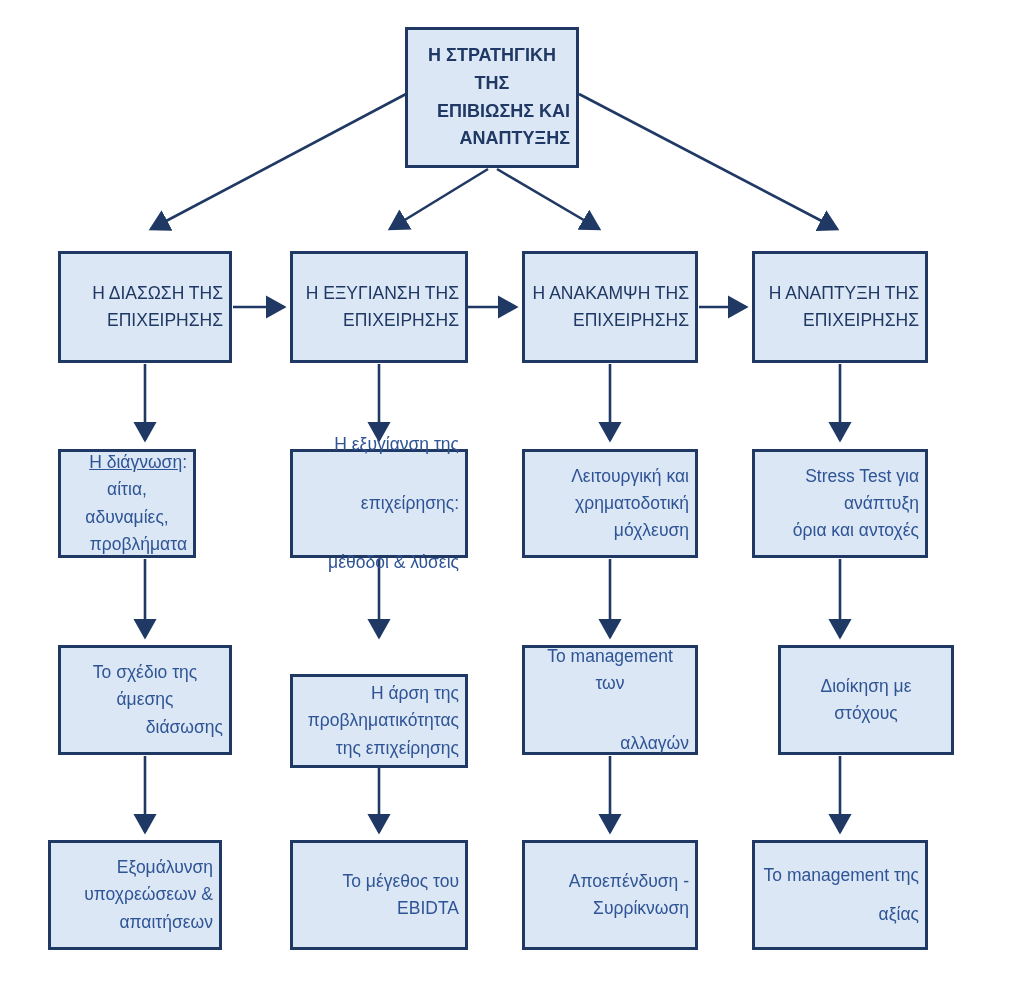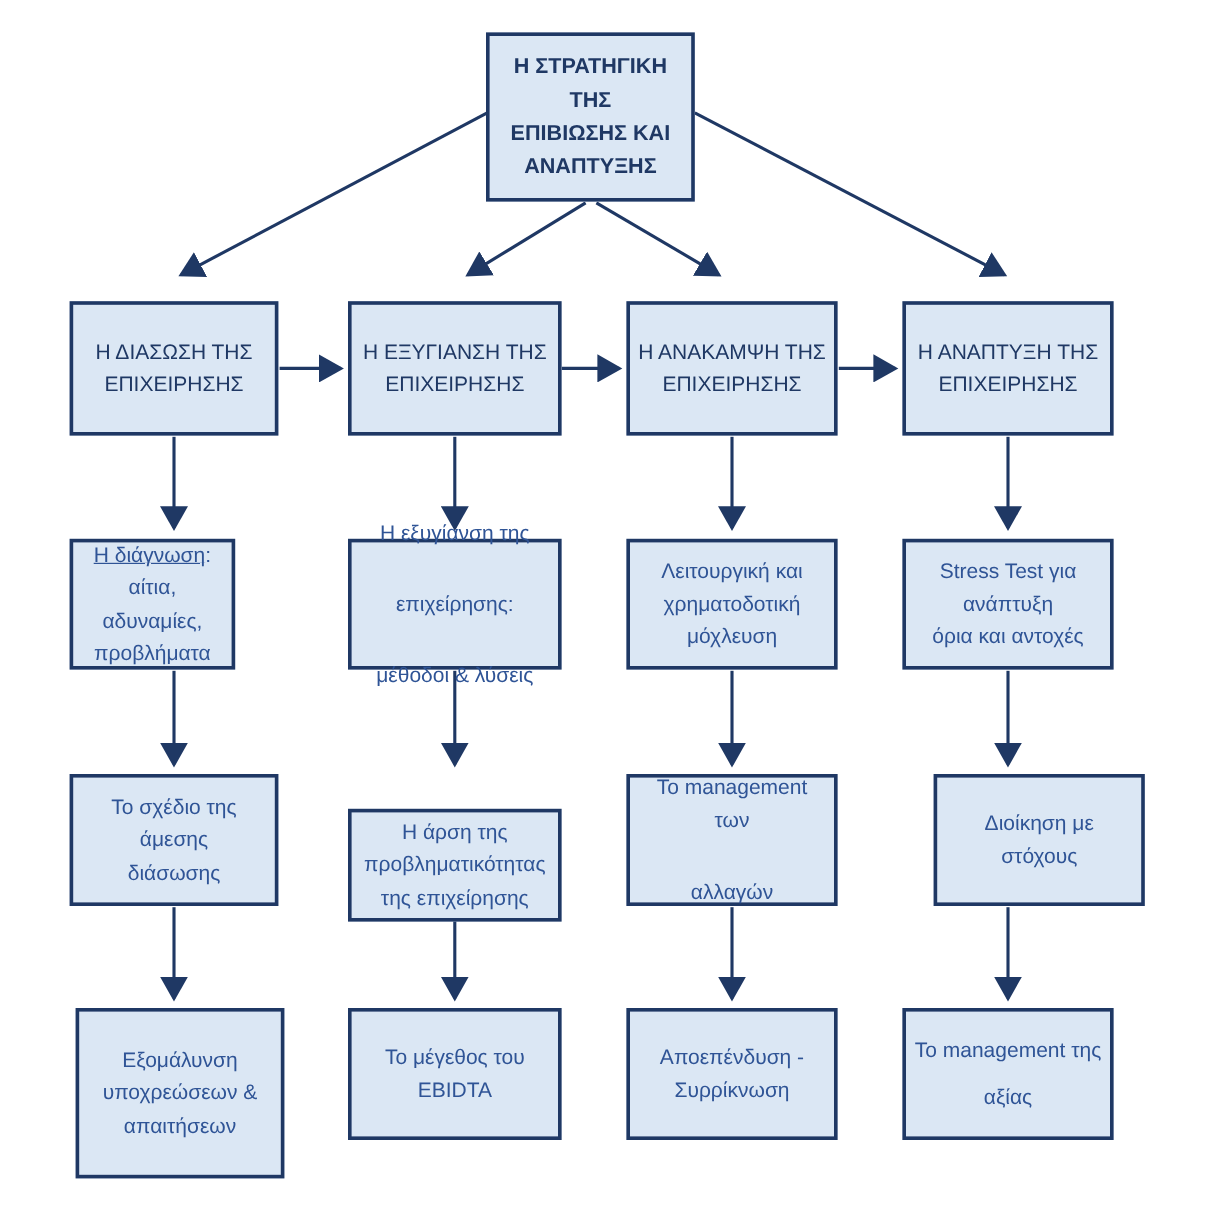--- a/index.html
+++ b/index.html
@@ -13,21 +13,21 @@
   }
   svg.arrows { position:absolute; left:0; top:0; }
   svg.arrows line { stroke:var(--arrow); stroke-width:2.6; }
   svg.arrows .ah { fill:var(--arrow); }
   .node {
     position:absolute;
     background:var(--fill);
     border:3px solid var(--border);
     box-sizing:border-box;
     display:flex; flex-direction:column;
-    justify-content:center; align-items:center;
+    justify-content:center; align-items:flex-end;
     text-align:center;
     color:var(--body);
     font-size:17.5px;
     line-height:1.55;
     padding:4px 6px;
   }
   .node.caps { color:var(--header); }
   .node.root { color:var(--header); font-weight:bold; font-size:18px; }
   .u { text-decoration:underline; }
 </style>
@@ -125,21 +125,21 @@
     <div>της επιχείρησης</div>
   </div>
   <div class="node" style="left:522px; top:645px; width:176px; height:110px;gap:32px;">
     <div>Το management των</div>
     <div>αλλαγών</div>
   </div>
   <div class="node" style="left:752px; top:645px; width:176px; height:110px;margin-left:26px;">
     <div>Διοίκηση με στόχους</div>
   </div>
 
-  <div class="node" style="left:63px; top:840px; width:174px; height:142px;">
+  <div class="node" style="left:48px; top:840px; width:174px; height:110px;">
     <div>Εξομάλυνση</div>
     <div>υποχρεώσεων &amp;</div>
     <div>απαιτήσεων</div>
   </div>
   <div class="node" style="left:522px; top:840px; width:176px; height:110px;">
     <div>Αποεπένδυση -</div>
     <div>Συρρίκνωση</div>
   </div>
   <div class="node" style="left:290px; top:840px; width:178px; height:110px;">
     <div>Το μέγεθος του</div>

